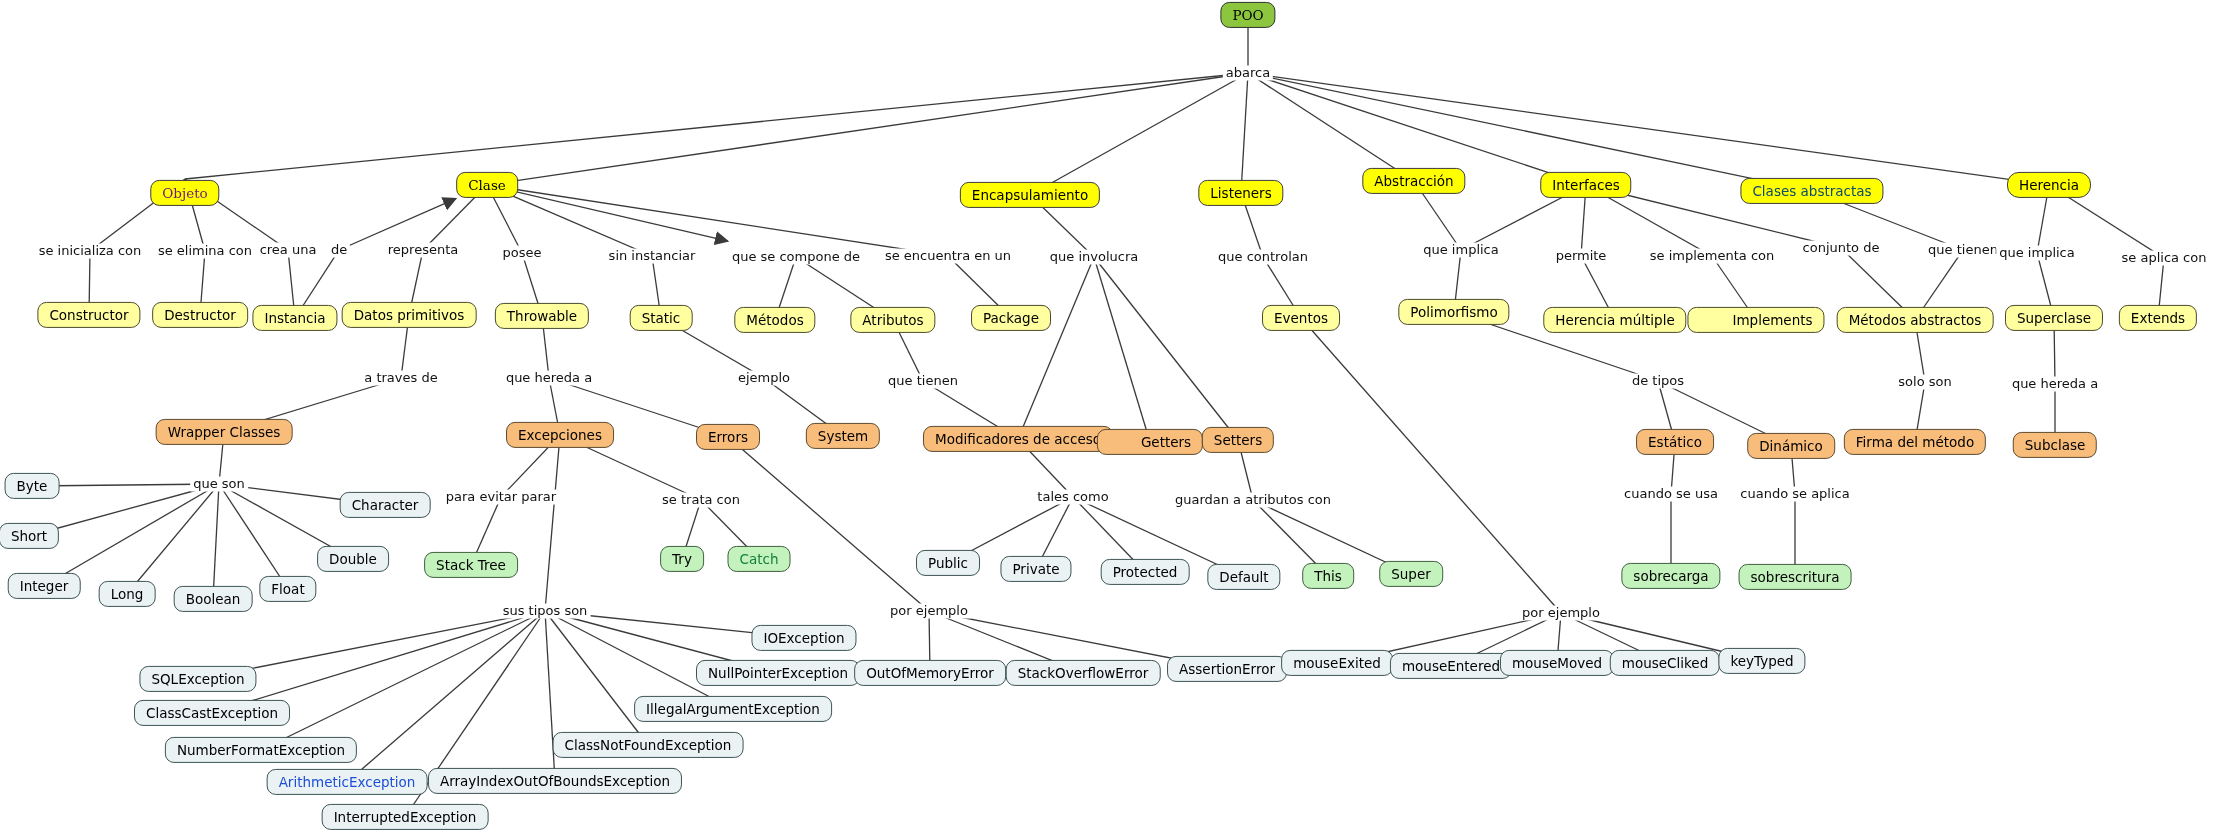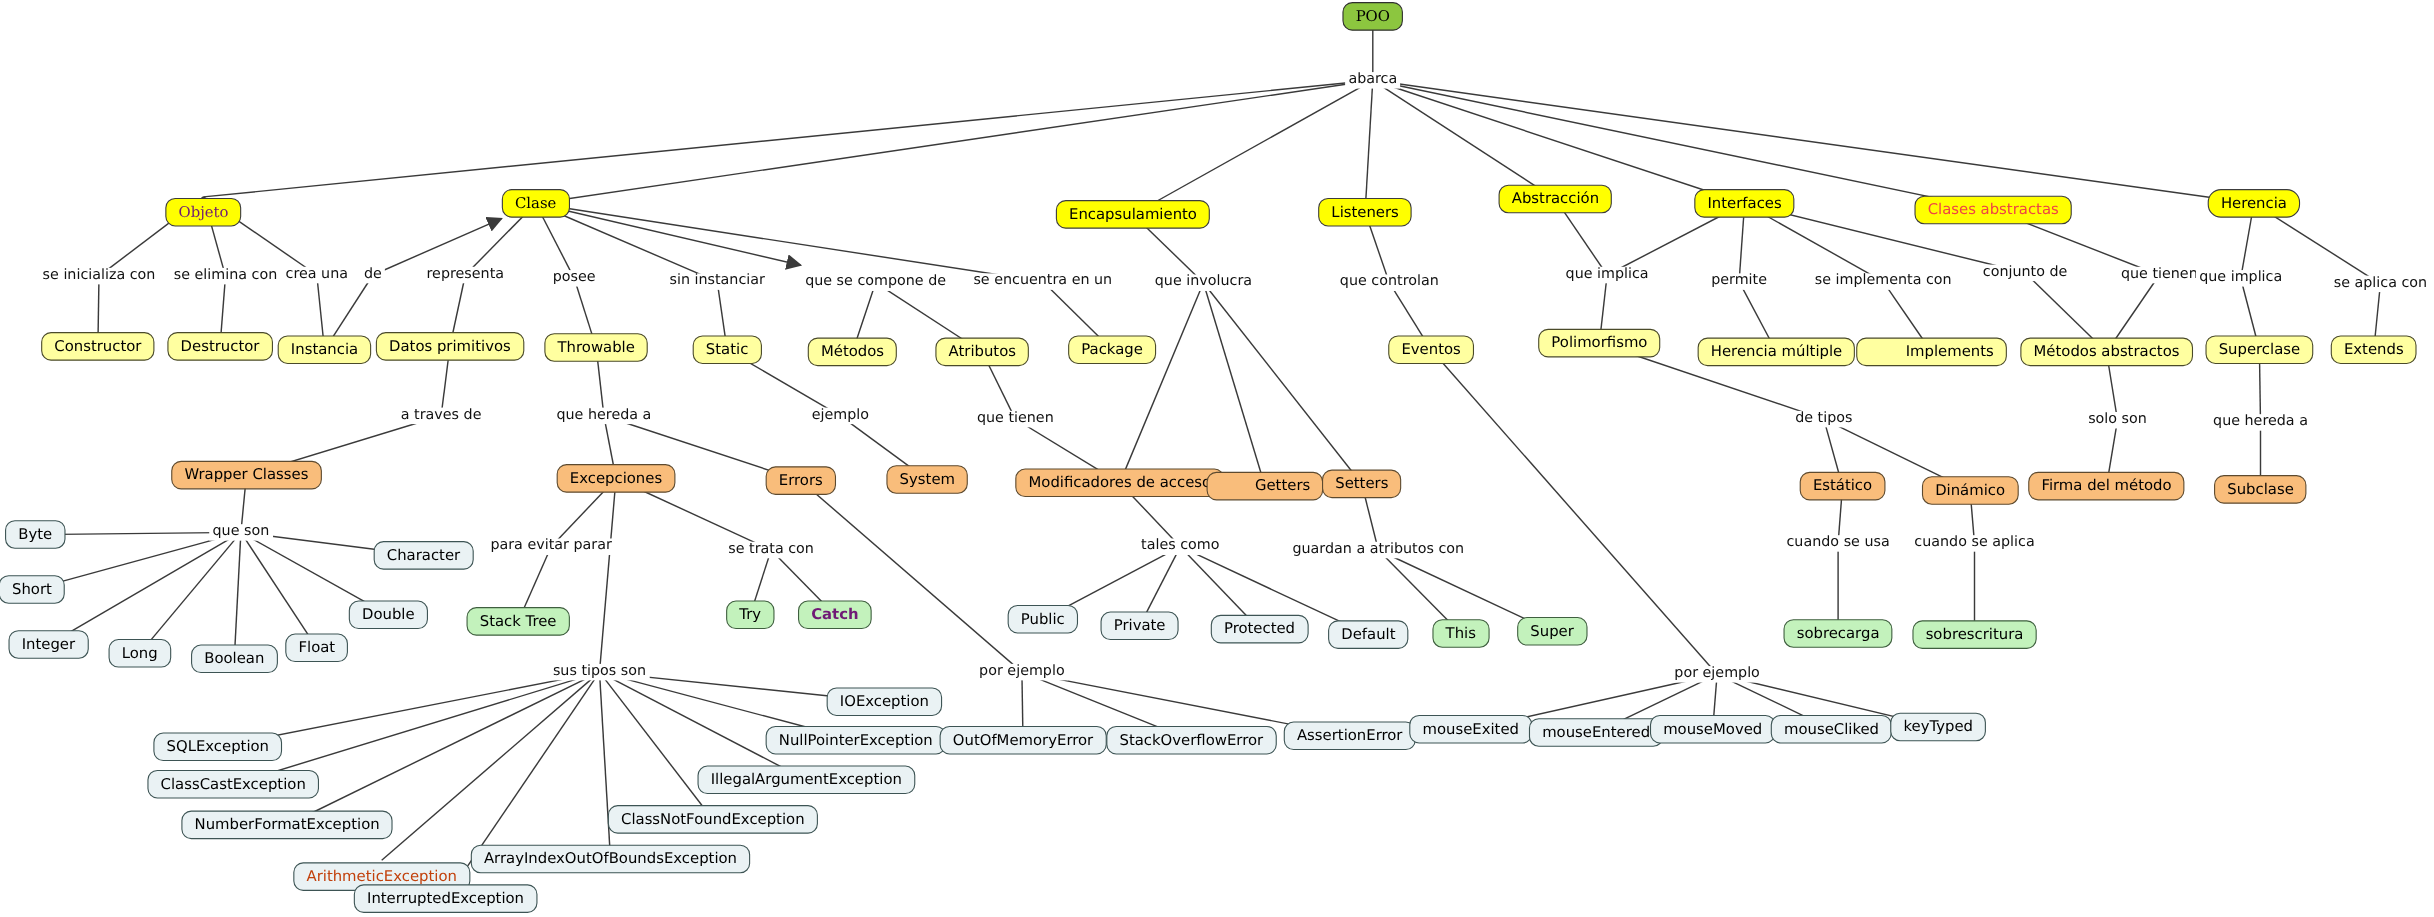--- a/index.html
+++ b/index.html
@@ -172,21 +172,21 @@
     <div class="link-label" style="left: 545px; top: 611px;">sus tipos son</div>
     <div class="link-label" style="left: 929px; top: 611px;">por ejemplo</div>
     <div class="link-label" style="left: 1561px; top: 613px;">por ejemplo</div>
     <div class="node serif" style="left: 1248px; top: 15px; background: rgb(140, 198, 63); border-color: rgb(47, 47, 47); color: rgb(0, 0, 0);">POO</div>
     <div class="node serif" style="left: 185px; top: 193px; background: rgb(255, 255, 0); border-color: rgb(60, 60, 60); color: #701a75;">Objeto</div>
     <div class="node serif" style="left: 487px; top: 185px; background: rgb(255, 255, 0); border-color: rgb(60, 60, 60); color: rgb(0, 0, 0);">Clase</div>
     <div class="node" style="left: 1030px; top: 195px; background: rgb(255, 255, 0); border-color: rgb(60, 60, 60); color: rgb(0, 0, 0);">Encapsulamiento</div>
     <div class="node" style="left: 1241px; top: 193px; background: rgb(255, 255, 0); border-color: rgb(60, 60, 60); color: rgb(0, 0, 0);">Listeners</div>
     <div class="node" style="left: 1414px; top: 181px; background: rgb(255, 255, 0); border-color: rgb(60, 60, 60); color: rgb(0, 0, 0);">Abstracción</div>
     <div class="node" style="left: 1586px; top: 185px; background: rgb(255, 255, 0); border-color: rgb(60, 60, 60); color: rgb(0, 0, 0);">Interfaces</div>
-    <div class="node" style="left: 1812px; top: 191px; background: rgb(255, 255, 0); border-color: rgb(60, 60, 60); color: #ef4444;">Clases abstractas</div>
+    <div class="node" style="left: 1812px; top: 191px; background: rgb(255, 255, 0); border-color: rgb(60, 60, 60); color: #0c4a6e;">Clases abstractas</div>
     <div class="node" style="left: 2049px; top: 185px; background: rgb(255, 255, 0); border-color: rgb(60, 60, 60); color: rgb(0, 0, 0); border-radius: 12px;">Herencia</div>
     <div class="node" style="left: 89px; top: 315px; background: rgb(255, 255, 160); border-color: rgb(74, 74, 42); color: rgb(0, 0, 0);">Constructor</div>
     <div class="node" style="left: 200px; top: 315px; background: rgb(255, 255, 160); border-color: rgb(74, 74, 42); color: rgb(0, 0, 0);">Destructor</div>
     <div class="node" style="left: 295px; top: 318px; background: rgb(255, 255, 160); border-color: rgb(74, 74, 42); color: rgb(0, 0, 0);">Instancia</div>
     <div class="node" style="left: 409px; top: 315px; background: rgb(255, 255, 160); border-color: rgb(74, 74, 42); color: rgb(0, 0, 0);">Datos primitivos</div>
     <div class="node" style="left: 542px; top: 316px; background: rgb(255, 255, 160); border-color: rgb(74, 74, 42); color: rgb(0, 0, 0);">Throwable</div>
     <div class="node" style="left: 661px; top: 318px; background: rgb(255, 255, 160); border-color: rgb(74, 74, 42); color: rgb(0, 0, 0);">Static</div>
     <div class="node" style="left: 775px; top: 320px; background: rgb(255, 255, 160); border-color: rgb(74, 74, 42); color: rgb(0, 0, 0);">Métodos</div>
     <div class="node" style="left: 893px; top: 320px; background: rgb(255, 255, 160); border-color: rgb(74, 74, 42); color: rgb(0, 0, 0);">Atributos</div>
     <div class="node" style="left: 1011px; top: 318px; background: rgb(255, 255, 160); border-color: rgb(74, 74, 42); color: rgb(0, 0, 0);">Package</div>
@@ -211,33 +211,33 @@
     <div class="node" style="left: 32px; top: 486px; background: rgb(234, 242, 244); border-color: rgb(61, 84, 84); color: rgb(0, 0, 0);">Byte</div>
     <div class="node" style="left: 29px; top: 536px; background: rgb(234, 242, 244); border-color: rgb(61, 84, 84); color: rgb(0, 0, 0);">Short</div>
     <div class="node" style="left: 44px; top: 586px; background: rgb(234, 242, 244); border-color: rgb(61, 84, 84); color: rgb(0, 0, 0);">Integer</div>
     <div class="node" style="left: 127px; top: 594px; background: rgb(234, 242, 244); border-color: rgb(61, 84, 84); color: rgb(0, 0, 0);">Long</div>
     <div class="node" style="left: 213px; top: 599px; background: rgb(234, 242, 244); border-color: rgb(61, 84, 84); color: rgb(0, 0, 0);">Boolean</div>
     <div class="node" style="left: 288px; top: 589px; background: rgb(234, 242, 244); border-color: rgb(61, 84, 84); color: rgb(0, 0, 0);">Float</div>
     <div class="node" style="left: 353px; top: 559px; background: rgb(234, 242, 244); border-color: rgb(61, 84, 84); color: rgb(0, 0, 0);">Double</div>
     <div class="node" style="left: 385px; top: 505px; background: rgb(234, 242, 244); border-color: rgb(61, 84, 84); color: rgb(0, 0, 0);">Character</div>
     <div class="node" style="left: 471px; top: 565px; background: rgb(195, 242, 188); border-color: rgb(63, 95, 63); color: rgb(0, 0, 0);">Stack Tree</div>
     <div class="node" style="left: 682px; top: 559px; background: rgb(195, 242, 188); border-color: rgb(63, 95, 63); color: rgb(0, 0, 0);">Try</div>
-    <div class="node" style="left: 759px; top: 559px; background: rgb(195, 242, 188); border-color: rgb(63, 95, 63); color: #701a75; font-weight: bold;">Catch</div>
+    <div class="node" style="left: 759px; top: 559px; background: rgb(195, 242, 188); border-color: rgb(63, 95, 63); color: #15803d;">Catch</div>
     <div class="node" style="left: 948px; top: 563px; background: rgb(234, 242, 244); border-color: rgb(61, 84, 84); color: rgb(0, 0, 0);">Public</div>
     <div class="node" style="left: 1036px; top: 569px; background: rgb(234, 242, 244); border-color: rgb(61, 84, 84); color: rgb(0, 0, 0);">Private</div>
     <div class="node" style="left: 1145px; top: 572px; background: rgb(234, 242, 244); border-color: rgb(61, 84, 84); color: rgb(0, 0, 0);">Protected</div>
     <div class="node" style="left: 1244px; top: 577px; background: rgb(234, 242, 244); border-color: rgb(61, 84, 84); color: rgb(0, 0, 0);">Default</div>
     <div class="node" style="left: 1328px; top: 576px; background: rgb(195, 242, 188); border-color: rgb(63, 95, 63); color: rgb(0, 0, 0);">This</div>
     <div class="node" style="left: 1411px; top: 574px; background: rgb(195, 242, 188); border-color: rgb(63, 95, 63); color: rgb(0, 0, 0);">Super</div>
     <div class="node" style="left: 1671px; top: 576px; background: rgb(195, 242, 188); border-color: rgb(63, 95, 63); color: rgb(0, 0, 0);">sobrecarga</div>
     <div class="node" style="left: 1795px; top: 577px; background: rgb(195, 242, 188); border-color: rgb(63, 95, 63); color: rgb(0, 0, 0);">sobrescritura</div>
     <div class="node" style="left: 198px; top: 679px; background: rgb(234, 242, 244); border-color: rgb(61, 84, 84); color: rgb(0, 0, 0);">SQLException</div>
     <div class="node" style="left: 212px; top: 713px; background: rgb(234, 242, 244); border-color: rgb(61, 84, 84); color: rgb(0, 0, 0);">ClassCastException</div>
     <div class="node" style="left: 261px; top: 750px; background: rgb(234, 242, 244); border-color: rgb(61, 84, 84); color: rgb(0, 0, 0);">NumberFormatException</div>
-    <div class="node" style="left: 347px; top: 782px; background: rgb(234, 242, 244); border-color: rgb(61, 84, 84); color: #c2410c; margin-top: 15px;">ArithmeticException</div>
+    <div class="node" style="left: 347px; top: 782px; background: rgb(234, 242, 244); border-color: rgb(61, 84, 84); color: #1d4ed8;">ArithmeticException</div>
     <div class="node" style="left: 405px; top: 817px; background: rgb(234, 242, 244); border-color: rgb(61, 84, 84); color: rgb(0, 0, 0);">InterruptedException</div>
     <div class="node" style="left: 555px; top: 781px; background: rgb(234, 242, 244); border-color: rgb(61, 84, 84); color: rgb(0, 0, 0);">ArrayIndexOutOfBoundsException</div>
     <div class="node" style="left: 648px; top: 745px; background: rgb(234, 242, 244); border-color: rgb(61, 84, 84); color: rgb(0, 0, 0);">ClassNotFoundException</div>
     <div class="node" style="left: 733px; top: 709px; background: rgb(234, 242, 244); border-color: rgb(61, 84, 84); color: rgb(0, 0, 0);">IllegalArgumentException</div>
     <div class="node" style="left: 778px; top: 673px; background: rgb(234, 242, 244); border-color: rgb(61, 84, 84); color: rgb(0, 0, 0);">NullPointerException</div>
     <div class="node" style="left: 804px; top: 638px; background: rgb(234, 242, 244); border-color: rgb(61, 84, 84); color: rgb(0, 0, 0);">IOException</div>
     <div class="node" style="left: 930px; top: 673px; background: rgb(234, 242, 244); border-color: rgb(61, 84, 84); color: rgb(0, 0, 0);">OutOfMemoryError</div>
     <div class="node" style="left: 1083px; top: 673px; background: rgb(234, 242, 244); border-color: rgb(61, 84, 84); color: rgb(0, 0, 0);">StackOverflowError</div>
     <div class="node" style="left: 1227px; top: 669px; background: rgb(234, 242, 244); border-color: rgb(61, 84, 84); color: rgb(0, 0, 0);">AssertionError</div>
     <div class="node" style="left: 1337px; top: 663px; background: rgb(234, 242, 244); border-color: rgb(61, 84, 84); color: rgb(0, 0, 0);">mouseExited</div>

